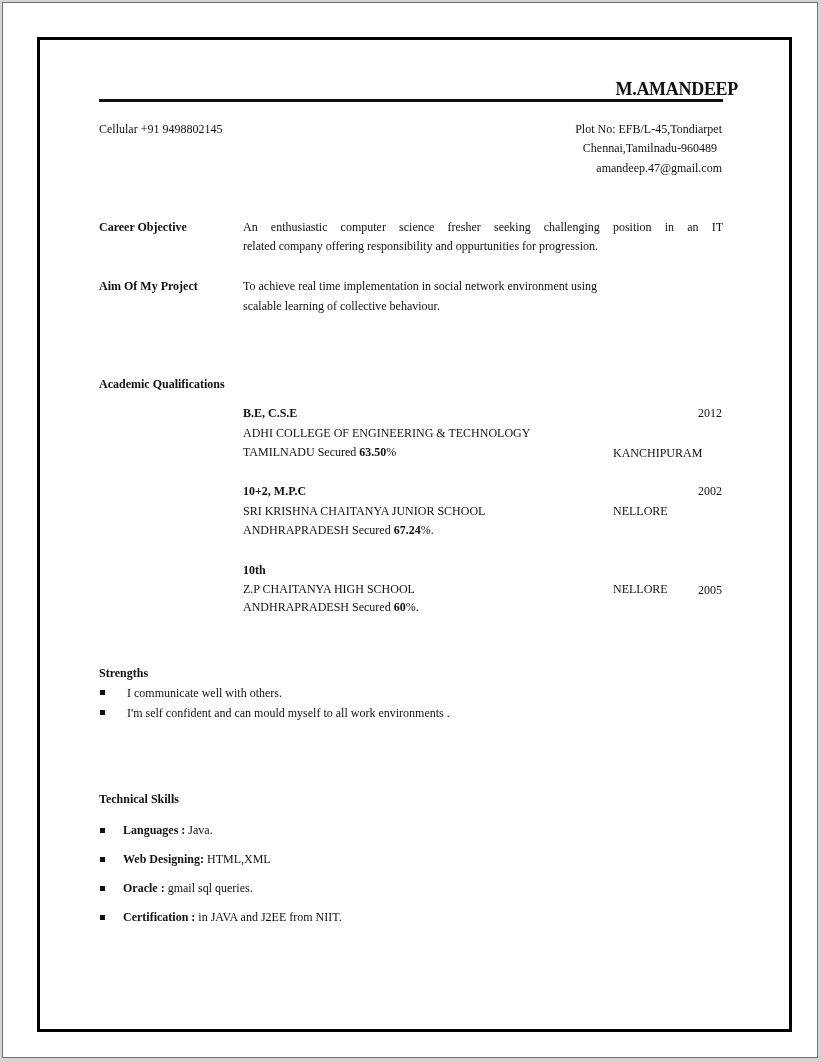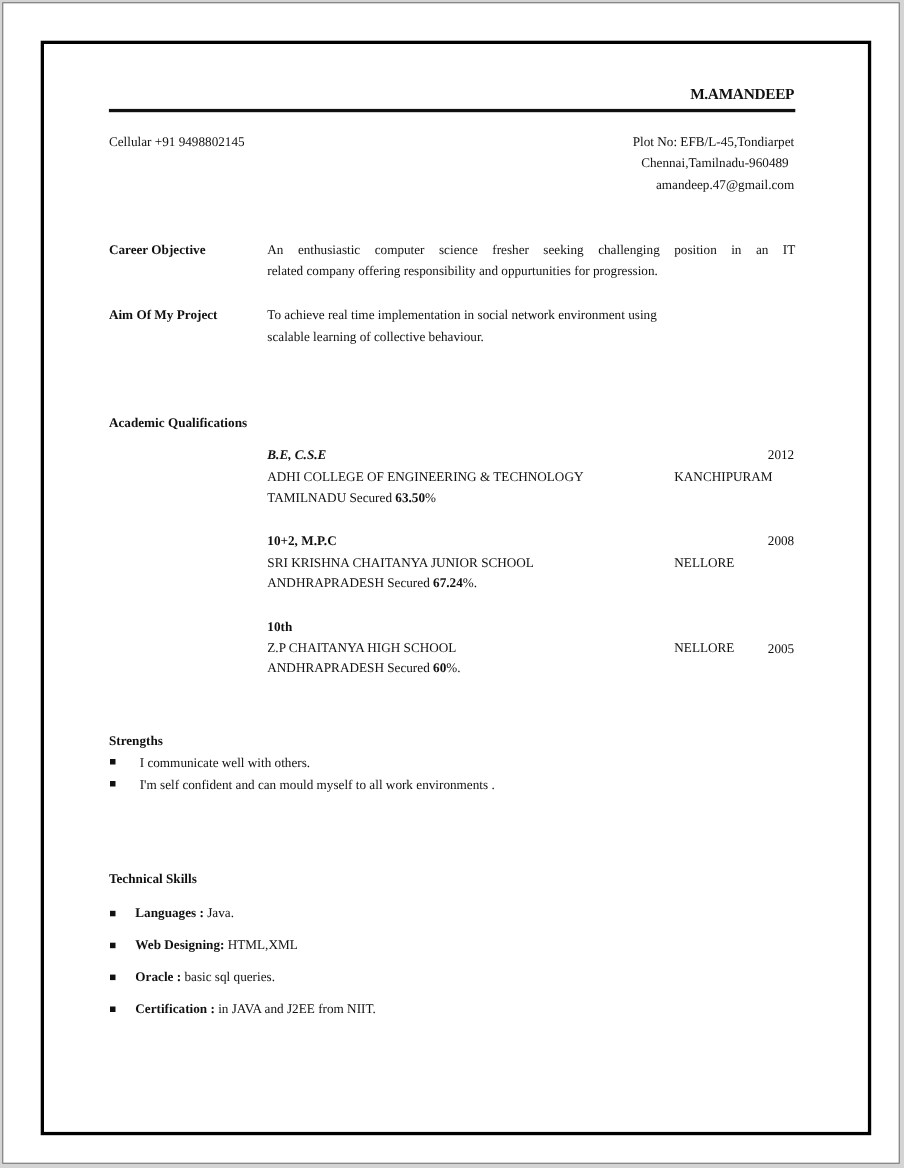--- a/index.html
+++ b/index.html
@@ -14,21 +14,21 @@
     position: absolute; left: 2px; top: 2px; width: 816px; height: 1056px;
     background: #ffffff; border: 1px solid #6e6e6e; box-sizing: border-box;
   }
   .frame {
     position: absolute; left: 34px; top: 34px; width: 755px; height: 995px;
     border: 3px solid #000; box-sizing: border-box;
   }
   .abs { position: absolute; white-space: nowrap; }
   .t { font-size: 12px; line-height: 19px; }
   .b { font-weight: bold; }
-  .name { right: 100px; top: 79px; font-size: 14px; font-weight: bold; letter-spacing: -0.3px; }
+  .name { right: 84px; top: 79px; font-size: 18px; font-weight: bold; letter-spacing: -0.3px; }
   .rule { left: 99px; top: 99px; width: 624px; height: 3px; background: #111; }
   .right { text-align: right; }
   .bullet {
     display: inline-block; width: 5px; height: 5px; background: #111;
     position: absolute;
   }
 </style>
 </head>
 <body>
 
@@ -47,30 +47,30 @@
 <div class="abs t b" style="left:99px; top:218px;">Career Objective</div>
 <div class="abs t" style="left:243px; top:218px; width:480px; text-align-last:justify; white-space:nowrap;">An enthusiastic computer science fresher seeking challenging  position  in an IT</div>
 <div class="abs t" style="left:243px; top:237px;">related company offering responsibility and oppurtunities for progression.</div>
 
 <div class="abs t b" style="left:99px; top:277px;">Aim Of  My Project</div>
 <div class="abs t" style="left:243px; top:277px;">To achieve real time implementation in  social network environment using</div>
 <div class="abs t" style="left:243px; top:297px;">scalable learning of collective behaviour.</div>
 
 <div class="abs t b" style="left:99px; top:375px;">Academic Qualifications</div>
 
-<div class="abs t b" style="left:243px; top:404px;font-style:italic;">B.E, C.S.E</div>
+<div class="abs t b" style="left:243px; top:404px;">B.E, C.S.E</div>
 <div class="abs t right" style="right:100px; top:404px;">2012</div>
 <div class="abs t" style="left:243px; top:424px;">ADHI COLLEGE OF ENGINEERING &amp; TECHNOLOGY</div>
-<div class="abs t" style="left:613px; top:424px;">KANCHIPURAM</div>
+<div class="abs t" style="left:613px; top:444px;">KANCHIPURAM</div>
 <div class="abs t" style="left:243px; top:443px;">
   <span>TAMILNADU Secured </span><span class="b">63.50</span><span>%</span>
 </div>
 
 <div class="abs t b" style="left:243px; top:482px;">10+2, M.P.C</div>
-<div class="abs t right" style="right:100px; top:482px;">2008</div>
+<div class="abs t right" style="right:100px; top:482px;">2002</div>
 <div class="abs t" style="left:243px; top:502px;">SRI KRISHNA CHAITANYA JUNIOR SCHOOL</div>
 <div class="abs t" style="left:613px; top:502px;">NELLORE</div>
 <div class="abs t" style="left:243px; top:521px;">
   <span>ANDHRAPRADESH Secured </span><span class="b">67.24</span><span>%.</span>
 </div>
 
 <div class="abs t b" style="left:243px; top:561px;">10th</div>
 <div class="abs t right" style="right:100px; top:561px;margin-top:20px;">2005</div>
 <div class="abs t" style="left:243px; top:580px;">Z.P CHAITANYA HIGH SCHOOL</div>
 <div class="abs t" style="left:613px; top:580px;">NELLORE</div>
@@ -91,19 +91,19 @@
   <span class="b">Languages : </span><span> Java.</span>
 </div>
 
 <span class="bullet" style="left:100px; top:857px;"></span>
 <div class="abs t" style="left:123px; top:850px;">
   <span class="b">Web Designing:</span><span> HTML,XML</span>
 </div>
 
 <span class="bullet" style="left:100px; top:886px;"></span>
 <div class="abs t" style="left:123px; top:879px;">
-  <span class="b">Oracle : </span><span>basic sql queries.</span>
+  <span class="b">Oracle : </span><span>gmail sql queries.</span>
 </div>
 
 <span class="bullet" style="left:100px; top:915px;"></span>
 <div class="abs t" style="left:123px; top:908px;">
   <span class="b">Certification : </span><span>in  JAVA and J2EE from NIIT.</span>
 </div>
 
 </body></html>

